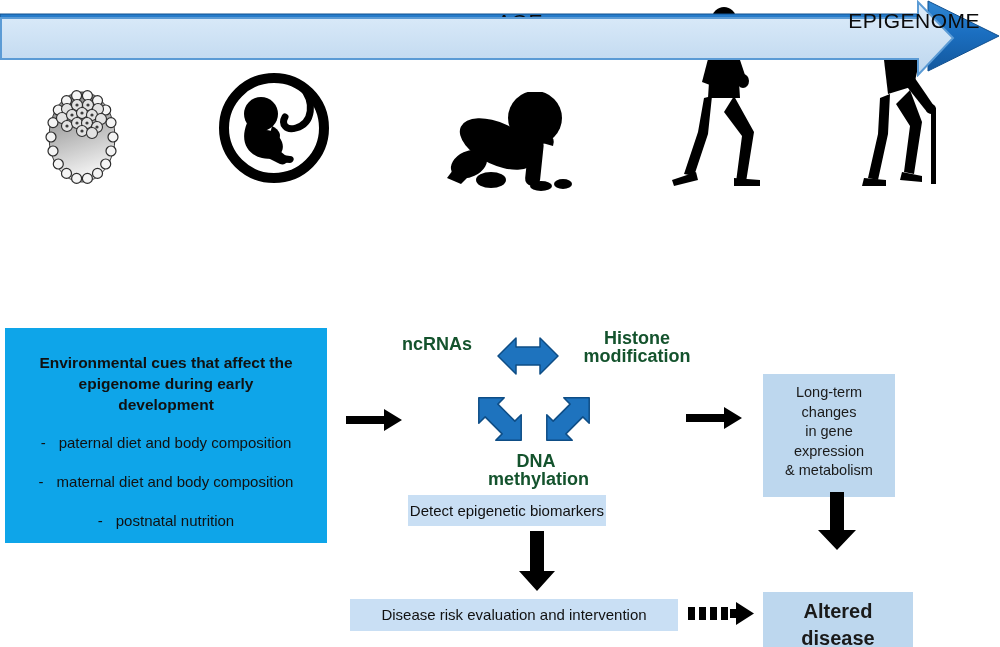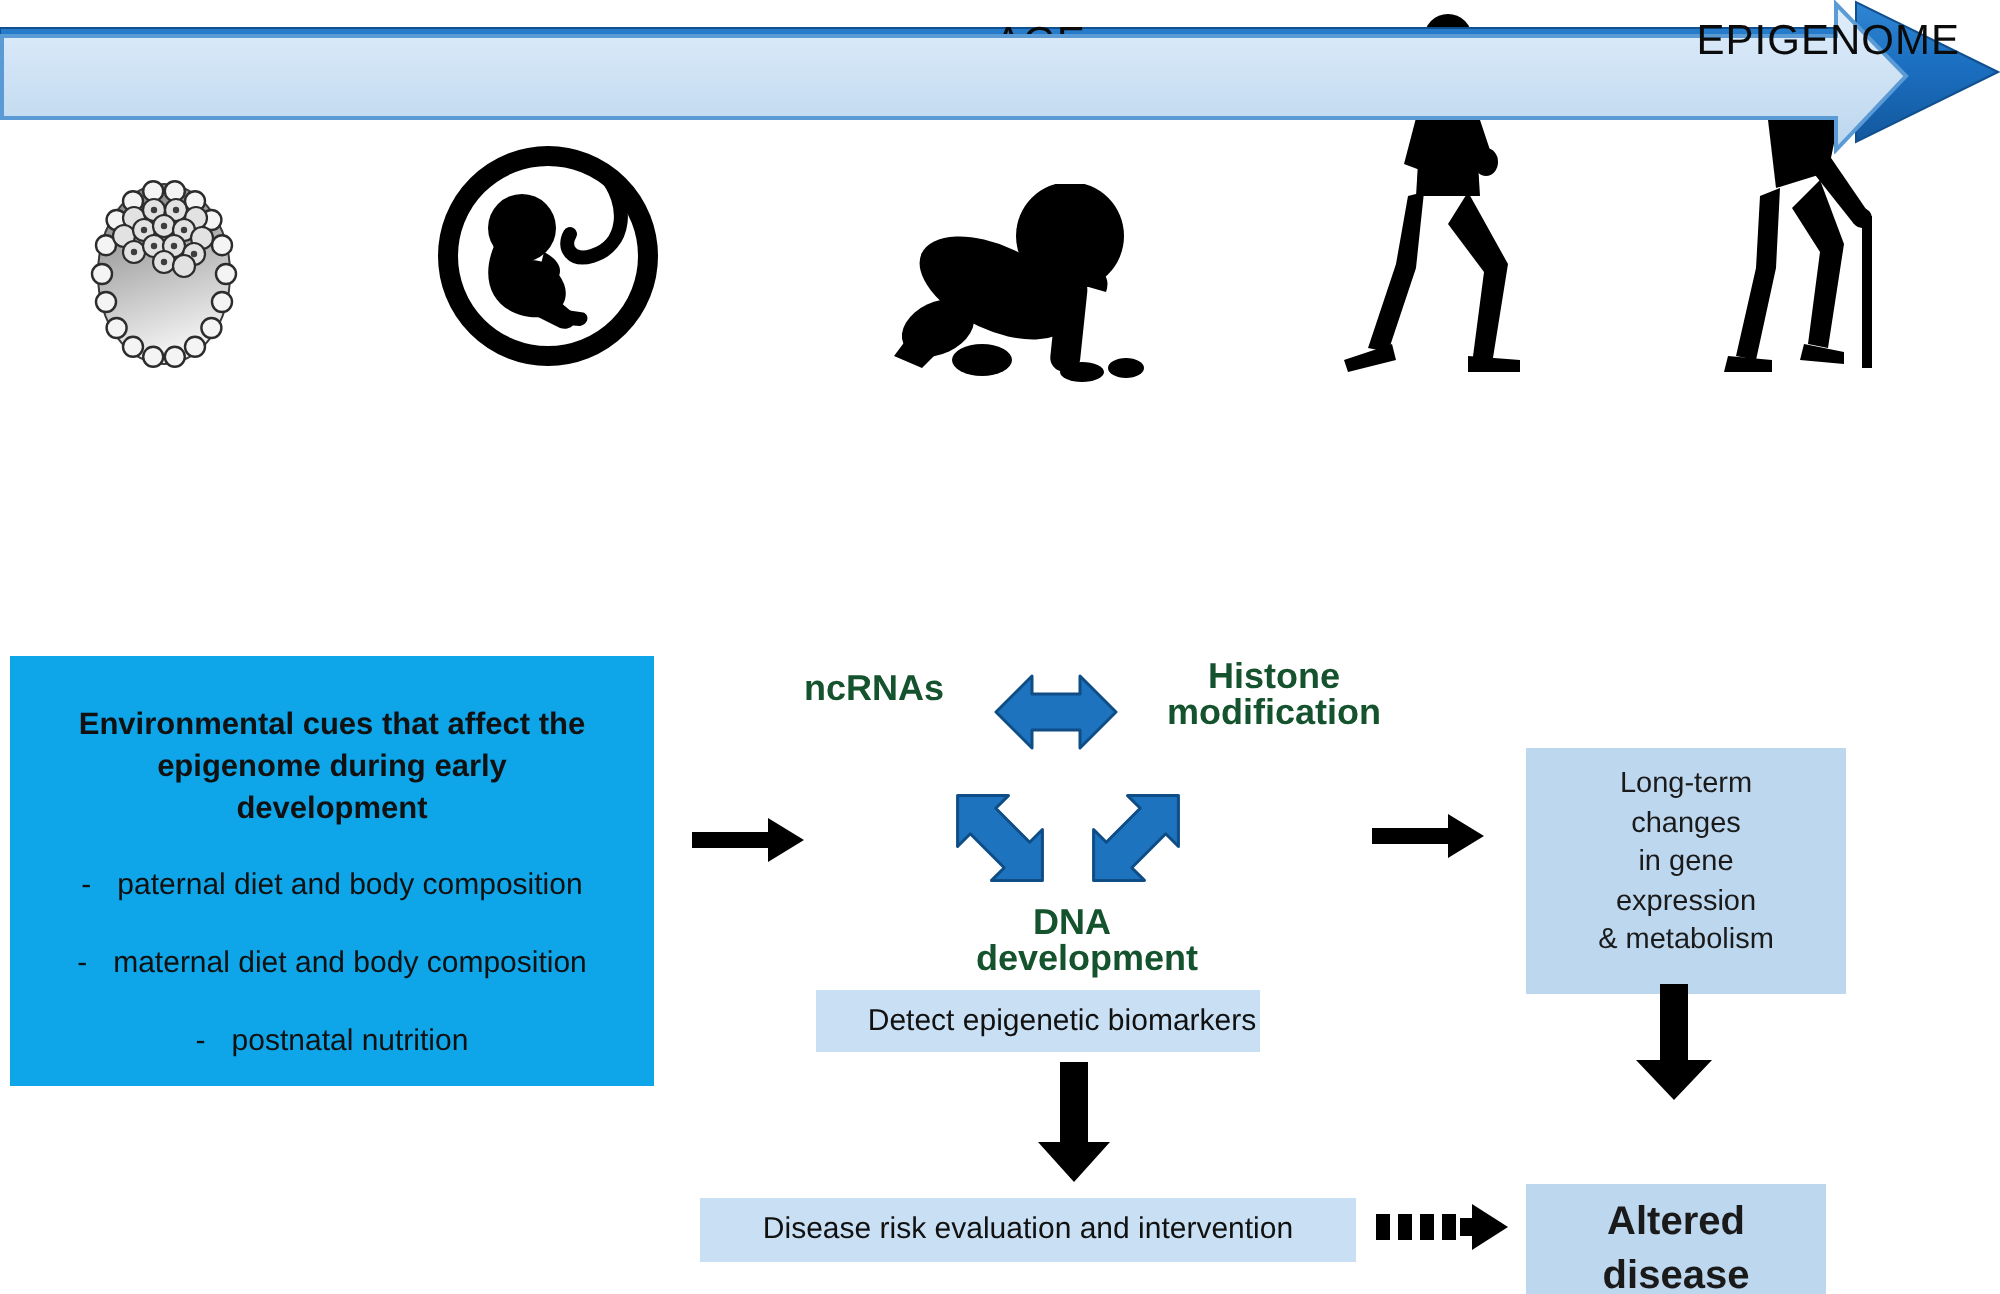--- a/index.html
+++ b/index.html
@@ -31,23 +31,23 @@
   .lbl-dna{left:488px;top:452px;width:96px;}
 
   .mech-arrow-h{left:496px;top:333px;width:64px;height:46px;}
   .mech-rot{width:64px;height:64px;}
   .mech-rot svg{position:absolute;top:9px;left:0;}
   .rot-l{left:468px;top:387px;transform:rotate(45deg);}
   .rot-r{left:536px;top:387px;transform:rotate(-45deg);}
 
   
   .flow-box{background:#C9DFF4;text-align:center;font-size:15px;color:#111;}
-  .detect-box{left:408px;top:495px;width:198px;height:31px;line-height:31px;padding-left:24px;}
+  .detect-box{left:408px;top:495px;width:198px;height:31px;line-height:31px;}
   .disease-box{left:350px;top:599px;width:328px;height:32px;line-height:32px;}
-  .longterm-box{left:763px;top:374px;width:160px;height:114px;background:#BDD7EE;
+  .longterm-box{left:763px;top:374px;width:132px;height:114px;background:#BDD7EE;
                 text-align:center;font-size:14.5px;line-height:19.5px;padding-top:9px;box-sizing:content-box;}
   .altered-box{left:763px;top:552px;width:150px;height:90px;background:#BDD7EE;
                text-align:center;font-weight:bold;font-size:20px;line-height:27px;padding-top:6px;margin-top:40px;}
 
   .line{display:block;}
 
   
   .blk{fill:#000;}
   .arrow-env{left:346px;top:409px;}
   .arrow-mech-long{left:686px;top:407px;}
@@ -214,21 +214,21 @@
       <div class="env-item"><span class="dash">-</span><span>postnatal nutrition</span></div>
     </div>
   </div>
 
   <svg class="abs arrow-env" width="56" height="22" viewBox="0 0 56 22">
     <polygon class="blk" points="0,7 38,7 38,0 56,11 38,22 38,15 0,15"></polygon>
   </svg>
 
   <div class="abs mech-label lbl-ncrnas">ncRNAs</div>
   <div class="abs mech-label lbl-histone">Histone modification</div>
-  <div class="abs mech-label lbl-dna">DNA development</div>
+  <div class="abs mech-label lbl-dna">DNA methylation</div>
 
   <svg class="abs mech-arrow-h" width="64" height="46" viewBox="0 0 64 46">
     <polygon points="2,23 20,5 20,14 44,14 44,5 62,23 44,41 44,32 20,32 20,41" fill="#1E73BE" stroke="#0e4d85" stroke-width="1.5" stroke-linejoin="round"></polygon>
   </svg>
   <div class="abs mech-rot rot-l">
     <svg width="64" height="46" viewBox="0 0 64 46">
       <polygon points="2,23 20,5 20,14 44,14 44,5 62,23 44,41 44,32 20,32 20,41" fill="#1E73BE" stroke="#0e4d85" stroke-width="1.5" stroke-linejoin="round"></polygon>
     </svg>
   </div>
   <div class="abs mech-rot rot-r">

